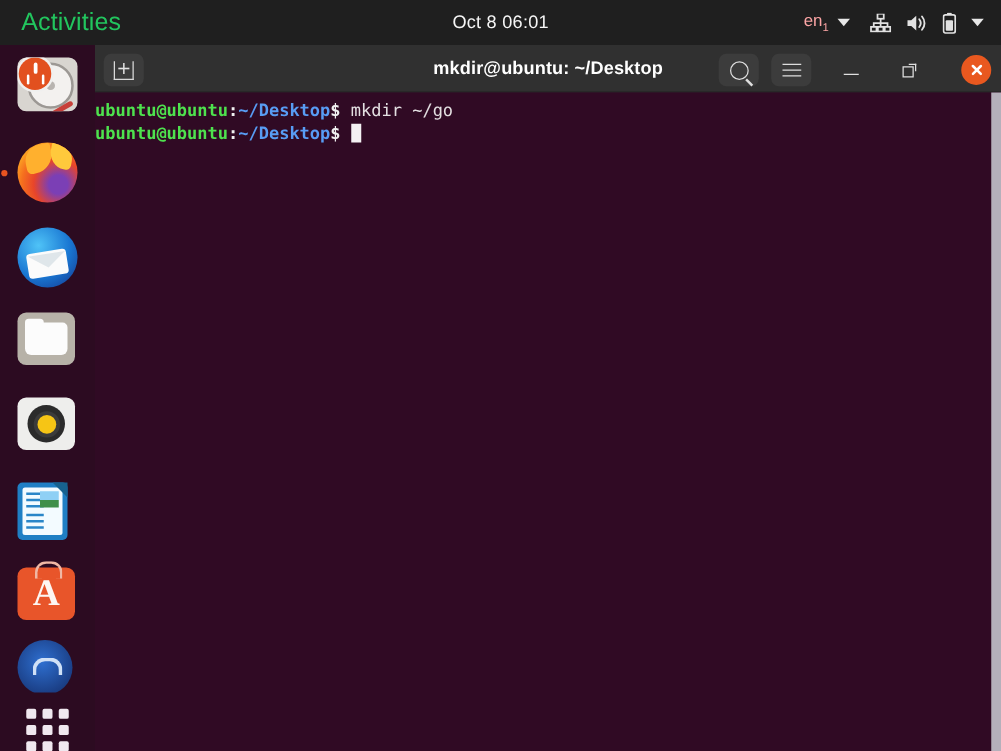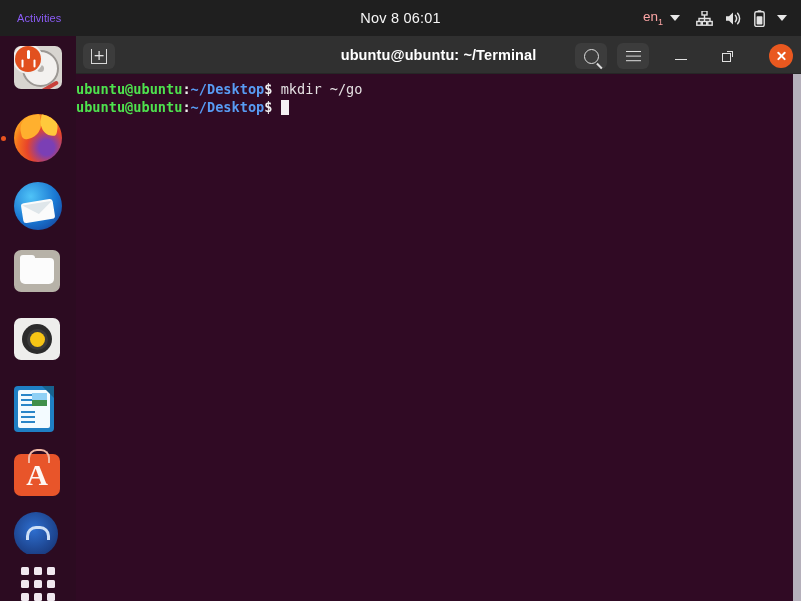--- a/index.html
+++ b/index.html
@@ -31,22 +31,22 @@
     z-index: 40;
   }
   .tb-left {
     position: absolute;
     left: 0; top: 0;
     height: 36px;
     display: flex;
     align-items: center;
   }
   .tb-activities {
-    font-size: 11px;
-    color: #8b5cf6;
+    font-size: 20px;
+    color: #22c55e;
     padding: 3px 9px;
     margin-left: 8px;
     border-radius: 5px;
     letter-spacing: .1px;
   }
   .tb-appmenu {
     display: flex;
     align-items: center;
     gap: 7px;
     margin-left: 24px;
@@ -597,21 +597,21 @@
 <div id="screen">
 
   <div id="topbar">
     <div class="tb-left">
       <div class="tb-activities">
         <span>Activities</span>
       </div>
     </div>
 
     <div class="tb-clock">
-      <span>Nov  8  06:01</span>
+      <span>Oct  8  06:01</span>
     </div>
 
     <div class="tb-right">
       <div class="tb-lang">
         <span class="lang-txt"><span>en</span><sub>1</sub></span>
         <span class="caret-dn"></span>
       </div>
       <div class="tb-status">
         <svg width="17" height="15" viewBox="0 0 17 15">
           <rect x="6" y="0" width="5" height="4" fill="none" stroke="#e2e2e2" stroke-width="1.4"></rect>
@@ -715,21 +715,21 @@
     </div>
   </div>
 
   <div id="window">
 
     <div id="titlebar">
       <div class="tbar-btn shaded newtab">
         <span class="glyph"></span>
       </div>
 
-      <div class="win-title">ubuntu@ubuntu: ~/Terminal</div>
+      <div class="win-title">mkdir@ubuntu: ~/Desktop</div>
 
       <div class="tbar-btn shaded searchbtn">
         <span class="mag"></span>
       </div>
       <div class="tbar-btn shaded menubtn">
         <span class="burger"></span>
       </div>
       <div class="tbar-btn minbtn">
         <span class="min-glyph"></span>
       </div>

